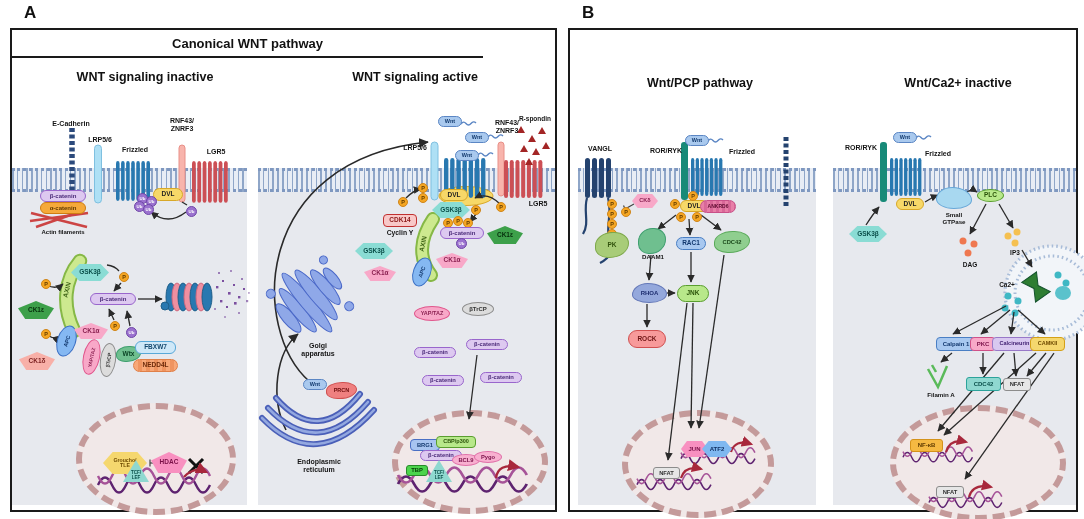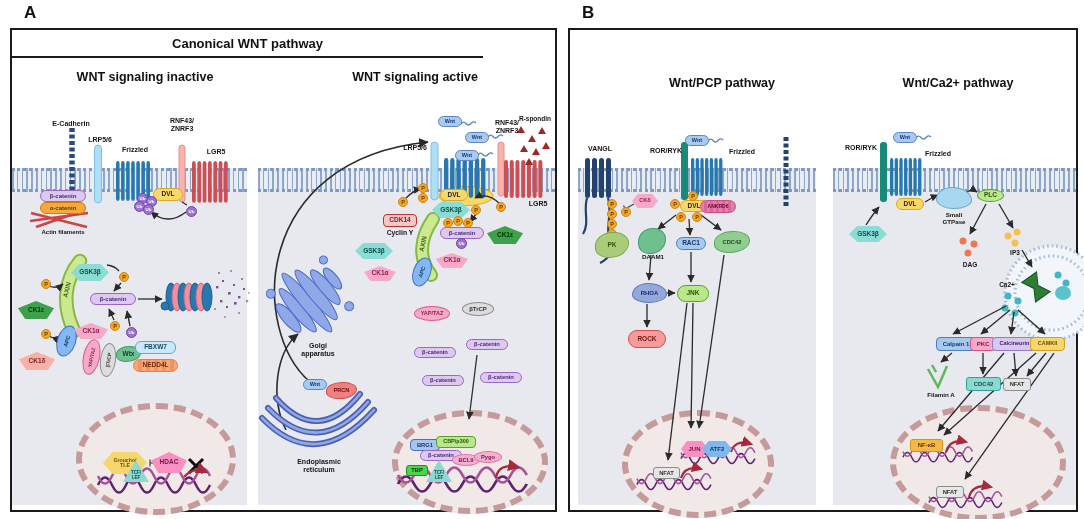--- a/index.html
+++ b/index.html
@@ -30,22 +30,22 @@
 
 <div class="fig">
 
   <div class="panel-label" style="left:24px;top:3px;">A</div>
   <div class="panel-label" style="left:582px;top:3px;">B</div>
   <div class="panel-box" style="left:10px;top:28px;width:547px;height:484px;"></div>
   <div class="panel-box" style="left:568px;top:28px;width:510px;height:484px;"></div>
   <div class="panel-header" style="left:12px;top:30px;width:471px;height:28px;">Canonical WNT pathway</div>
   <div class="subtitle" style="left:330px;top:70px;width:170px;">WNT signaling active</div>
   <div class="subtitle" style="left:40px;top:70px;width:210px;">WNT signaling inactive</div>
-  <div class="subtitle" style="left:637px;top:76px;width:170px;">Wnt/PCP pathway</div>
-  <div class="subtitle" style="left:868px;top:76px;width:180px;">Wnt/Ca2+ pathway</div>
+  <div class="subtitle" style="left:615px;top:76px;width:170px;">Wnt/PCP pathway</div>
+  <div class="subtitle" style="left:868px;top:76px;width:180px;">Wnt/Ca2+ inactive</div>
 
   <div class="membrane" style="left:12px;top:168px;width:235px;"></div>
   <div class="cyto" style="left:12px;top:192px;width:235px;height:313px;"></div>
   <div class="membrane" style="left:258px;top:168px;width:297px;"></div>
   <div class="cyto" style="left:258px;top:192px;width:297px;height:313px;"></div>
   <div class="membrane" style="left:578px;top:168px;width:238px;"></div>
   <div class="cyto" style="left:578px;top:192px;width:238px;height:313px;"></div>
   <div class="membrane" style="left:833px;top:168px;width:243px;"></div>
   <div class="cyto" style="left:833px;top:192px;width:243px;height:313px;"></div>
 

